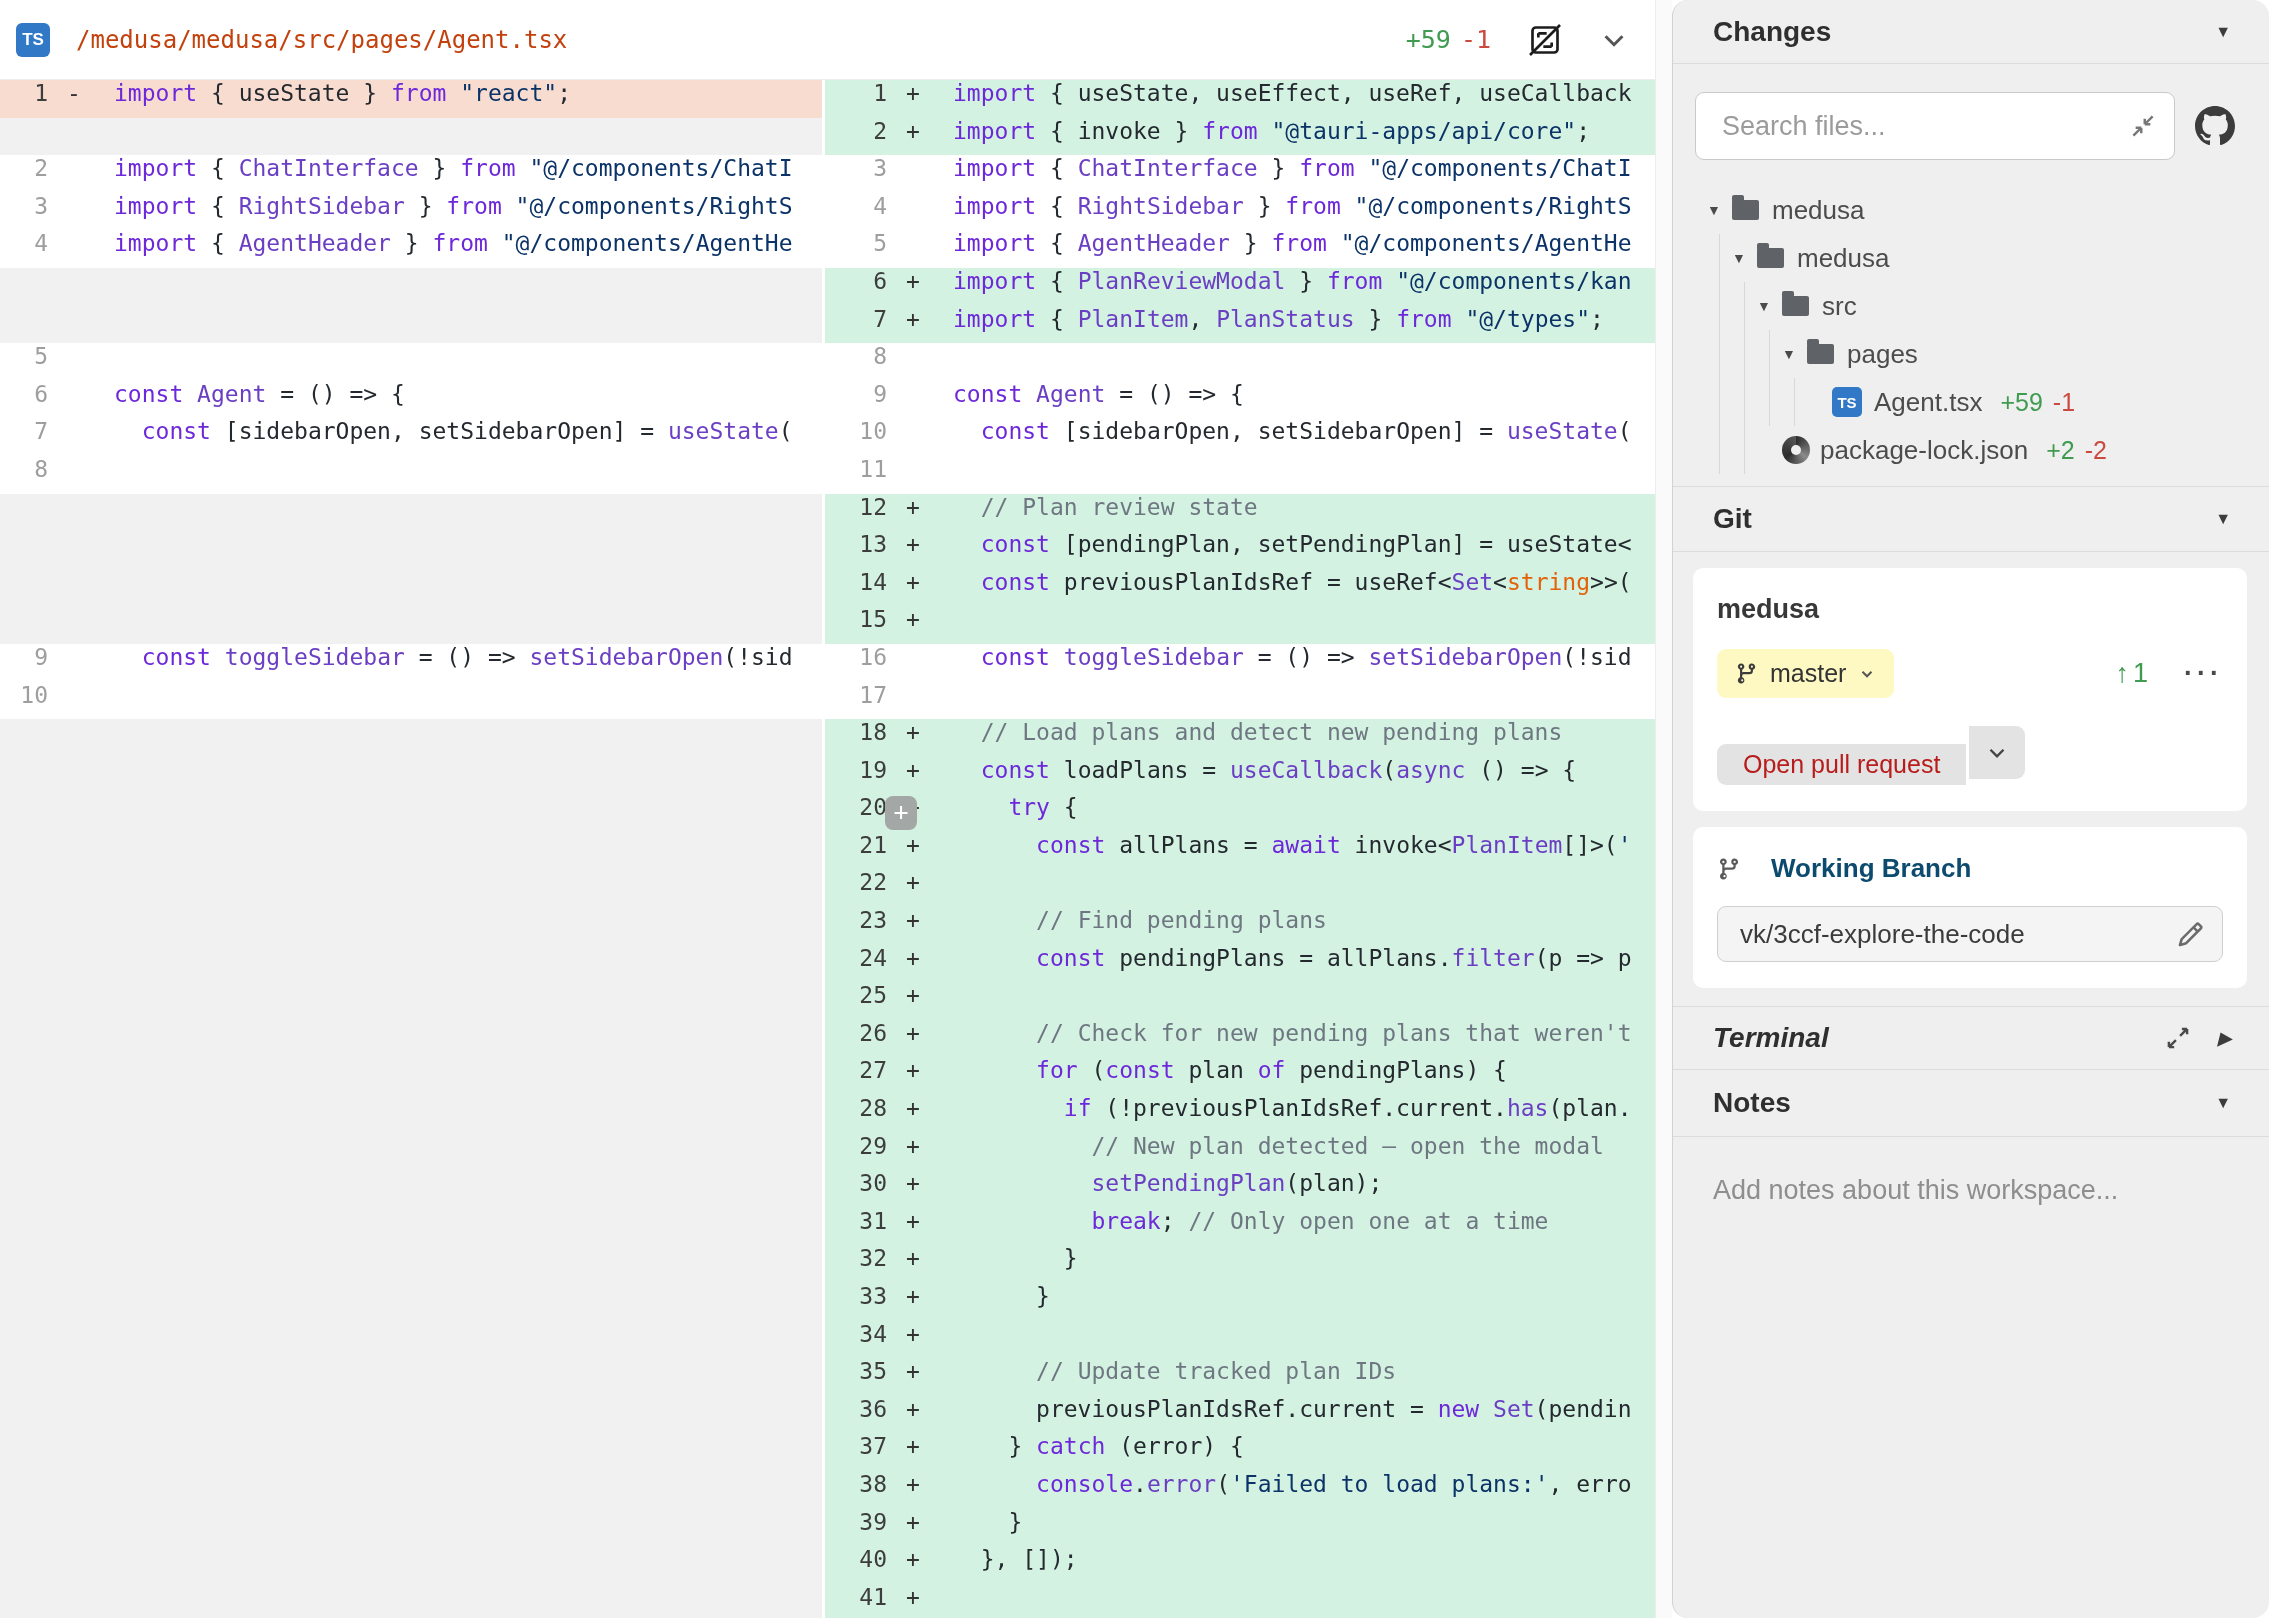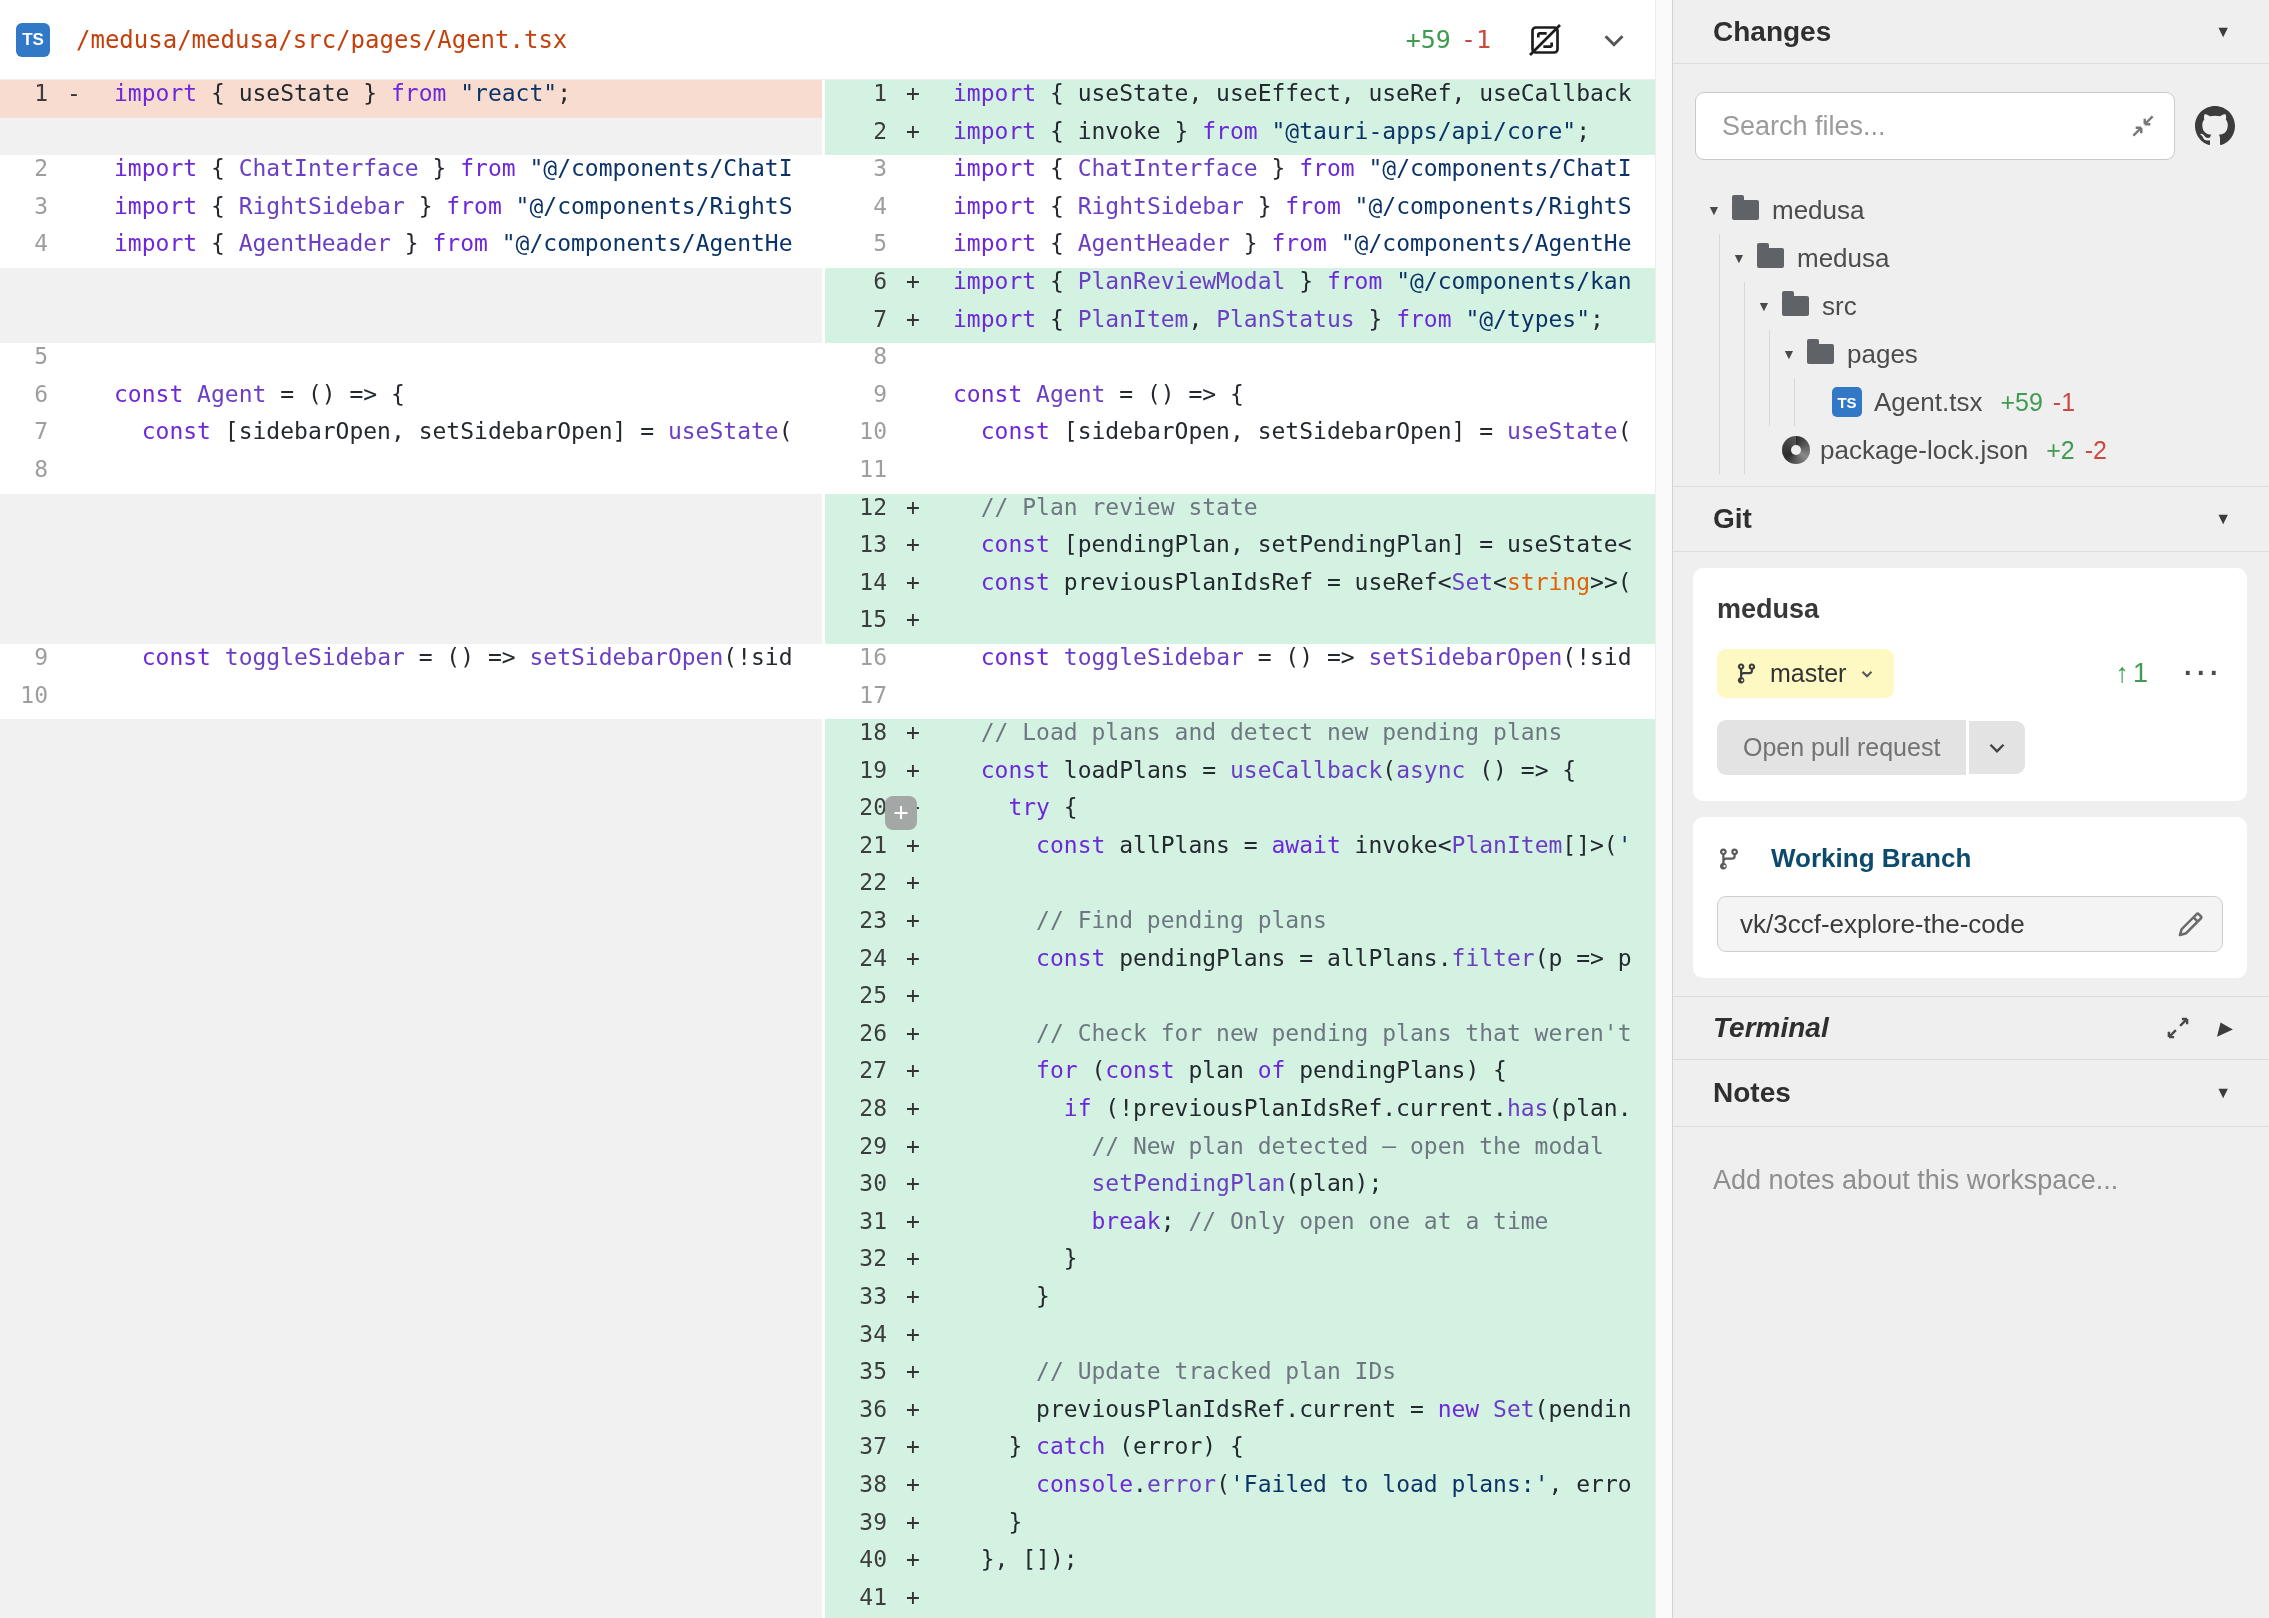--- a/index.html
+++ b/index.html
@@ -37,21 +37,21 @@
   .tk-c { color: #6e7781; } .tk-o { color: #e36209; } .tk-d { color: #24292f; }
   .plus-btn { position: absolute; left: 60px; top: 2px; width: 32px; height: 34px;
     background: #a3a7a5; border-radius: 8px; color: #fff; font-size: 25px; line-height: 32px;
     text-align: center; cursor: pointer; }
 
   .scroll-gutter { position: absolute; left: 1655px; top: 0; width: 17px; height: 1618px;
     background: #fafafa; border-left: 1px solid #ededed; }
 
   
   .sidebar { position: absolute; left: 1672px; top: 0; width: 597px; height: 1618px;
-    background: #efefef; border-left: 1px solid #d2d2d2; color: #333; }
+    background: #efefef; border-left: 1px solid #d2d2d2; color: #333; border-radius: 16px; }
   .side-header { display: flex; align-items: center; padding: 0 38px 0 40px;
     font: 700 28px "Liberation Sans", sans-serif; color: #2f2f2f; }
   .divider { height: 1px; background: #dcdcdc; }
   .caret { color: #3c3c3c; font-size: 16px; }
   .hdr-changes { height: 63px; }
   .hdr-git { height: 64px; }
   .hdr-terminal { height: 62px; font-style: italic; }
   .hdr-notes { height: 66px; }
 
   .search-area { display: flex; align-items: center; padding: 28px 34px 26px 22px; }
@@ -80,22 +80,22 @@
   .badge-del { color: #cb4a3f; margin-left: 10px; font-size: 25px; }
 
   .card { background: #fff; border-radius: 10px; margin: 16px 22px 0 20px; padding: 26px 24px; }
   .repo-title { font: 700 27px "Liberation Sans", sans-serif; color: #383838; }
   .git-row { display: flex; align-items: center; margin-top: 24px; }
   .branch-pill { display: inline-flex; align-items: center; gap: 12px; background: #fef9c3;
     border-radius: 9px; padding: 10px 18px; font-size: 25px; color: #333; cursor: pointer; }
   .ahead { color: #3e9b4f; font-size: 27px; display: flex; align-items: center; gap: 4px; }
   .ellipsis { color: #4a4a4a; font-size: 27px; letter-spacing: 4px; margin-left: 36px; cursor: pointer; font-weight: 700; }
   .pr-row { display: flex; align-items: center; margin-top: 22px; gap: 3px; }
-  .pr-btn { background: #e3e3e3; border: none; border-radius: 9px 0 0 9px; padding: 13px 26px;
-    font: 400 25px "Liberation Sans", sans-serif; color: #737373; cursor: pointer; }
+  .pr-btn { background: #e3e3e3; border: none; border-radius: 9px 0 0 9px; padding: 6px 26px;
+    font: 400 25px "Liberation Sans", sans-serif; color: #b91c1c; cursor: pointer; margin-top: 24px; }
   .pr-chev { background: #e3e3e3; border-radius: 0 9px 9px 0; width: 56px; height: 53px;
     display: flex; align-items: center; justify-content: center; cursor: pointer; }
   .wb-head { display: flex; align-items: center; gap: 30px; font: 600 26px "Liberation Sans", sans-serif; color: #0c4a6e; }
   .wb-box { display: flex; align-items: center; margin-top: 22px; background: #f4f4f4;
     border: 1px solid #cfcfcf; border-radius: 9px; height: 56px; padding: 0 18px 0 22px;
     font-size: 26px; color: #3b3b3b; cursor: text; }
   .term-icons { display: flex; align-items: center; gap: 26px; }
   .play { color: #3c3c3c; font-size: 17px; }
   .notes-body { padding: 38px 40px; font-size: 27px; color: #8e8e8e; cursor: text; }
   svg { display: block; }

